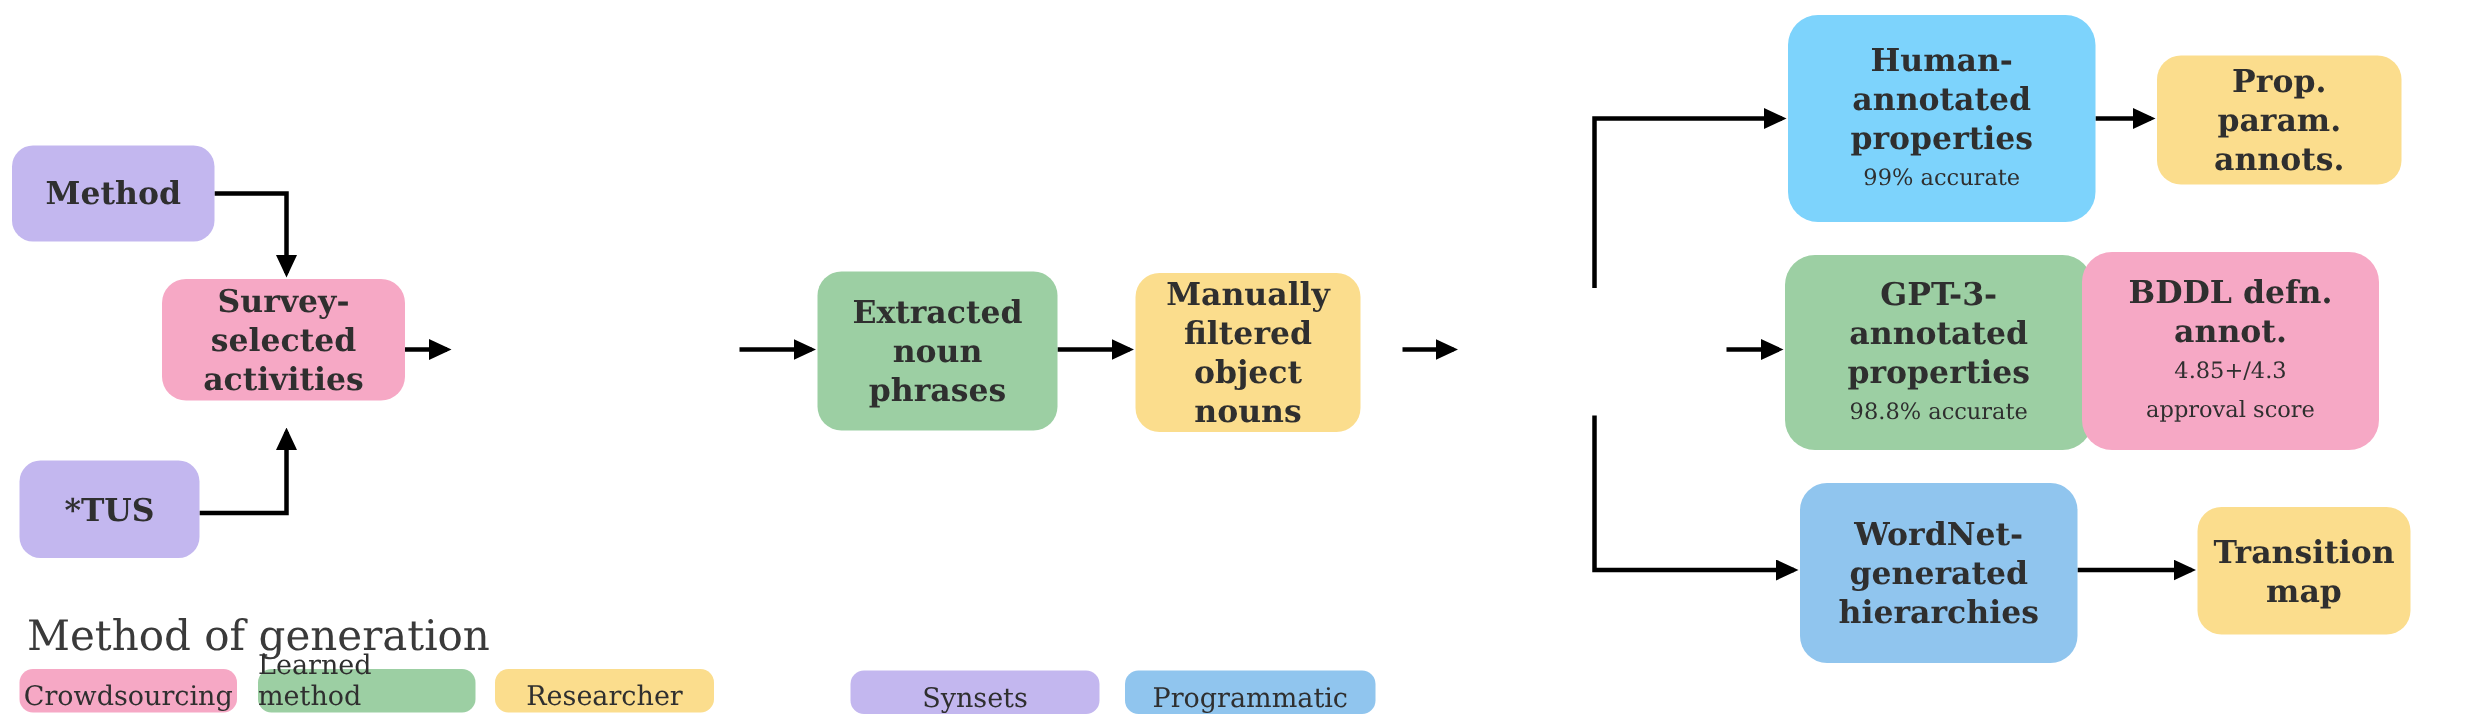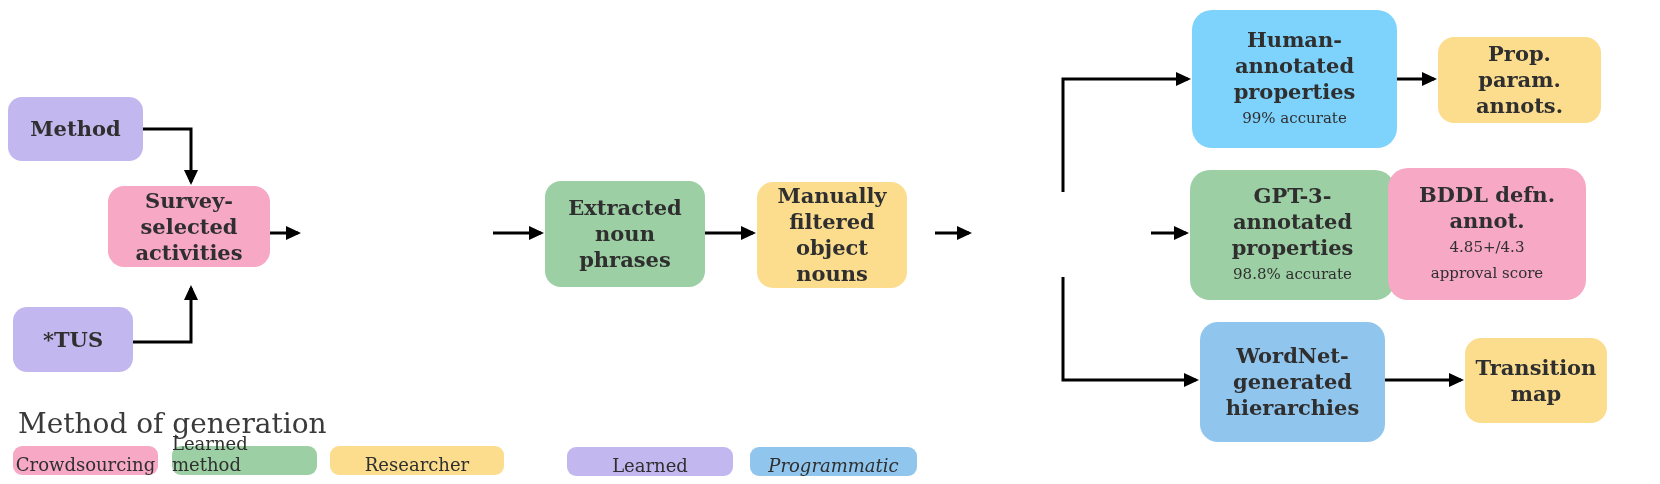--- a/index.html
+++ b/index.html
@@ -54,23 +54,23 @@
   }
   .pill{
     position:absolute;top:446px;height:29px;
     display:flex;align-items:flex-end;justify-content:center;
     border-radius:9px;
     font-size:18px;color:#2f2f2f;
     box-sizing:border-box;
   }
   .p-crowd {left:13px;  width:145px;}
   .p-learn {left:172px; width:145px;}
-  .p-resea {left:330px; width:174px;}
+  .p-resea {left:330px; width:146px;}
   .p-datab {left:567px; width:166px; top:447px;}
-  .p-progr {left:750px; width:167px; top:447px;font-style:italic;}
+  .p-progr {left:750px; width:167px; top:447px;}
 </style>
 </head>
 <body>
 
 <div class="canvas">
 
   <svg class="arrows" viewBox="0 0 1660 484" xmlns="http://www.w3.org/2000/svg">
     <defs>
       <marker id="ah" markerUnits="userSpaceOnUse" markerWidth="15" markerHeight="14" refX="12" refY="7" orient="auto">
         <path d="M0,0 L15,7 L0,14 Z" fill="#000000"></path>
@@ -162,19 +162,19 @@
   <div class="pill p-crowd" style="background: rgb(246, 168, 197);">
     <span>Crowdsourcing</span>
   </div>
   <div class="pill p-learn" style="background: rgb(156, 207, 163);">
     <span>Learned method</span>
   </div>
   <div class="pill p-resea" style="background: rgb(251, 221, 141);">
     <span>Researcher</span>
   </div>
   <div class="pill p-datab" style="background: rgb(195, 183, 239);">
-    <span>Learned</span>
+    <span>Synsets</span>
   </div>
   <div class="pill p-progr" style="background: rgb(144, 197, 238);">
     <span>Programmatic</span>
   </div>
 
 </div>
 
 </body></html>

